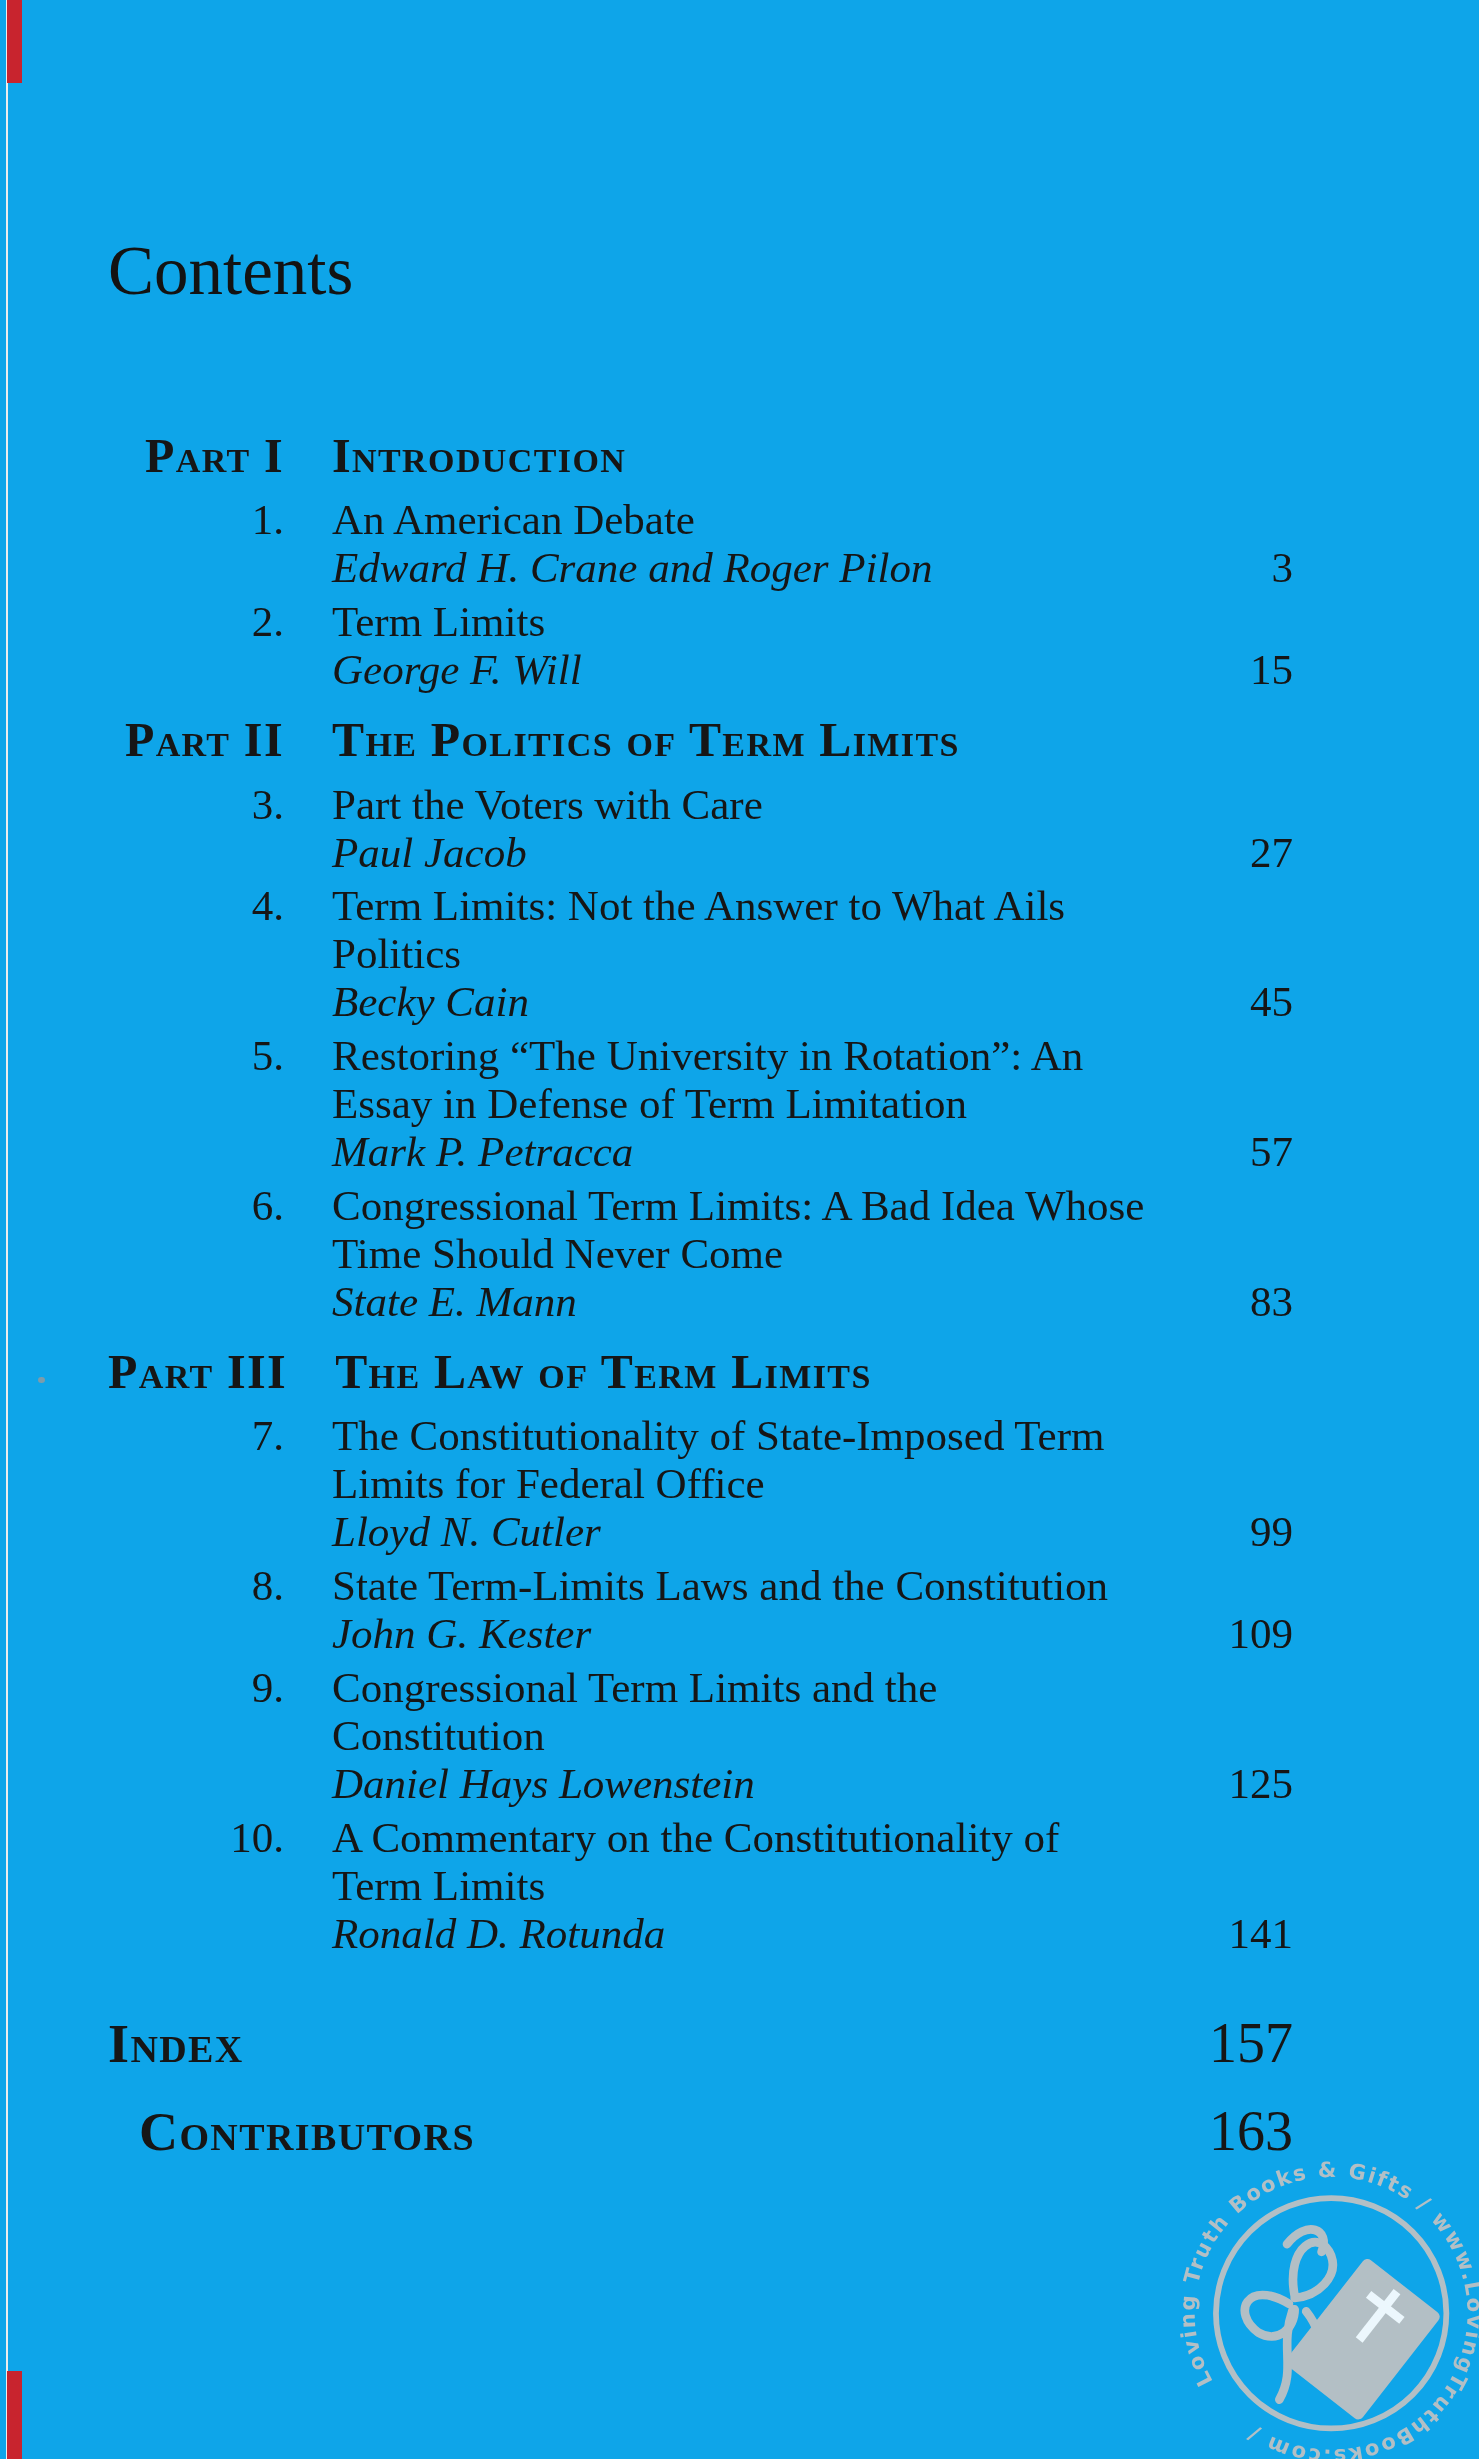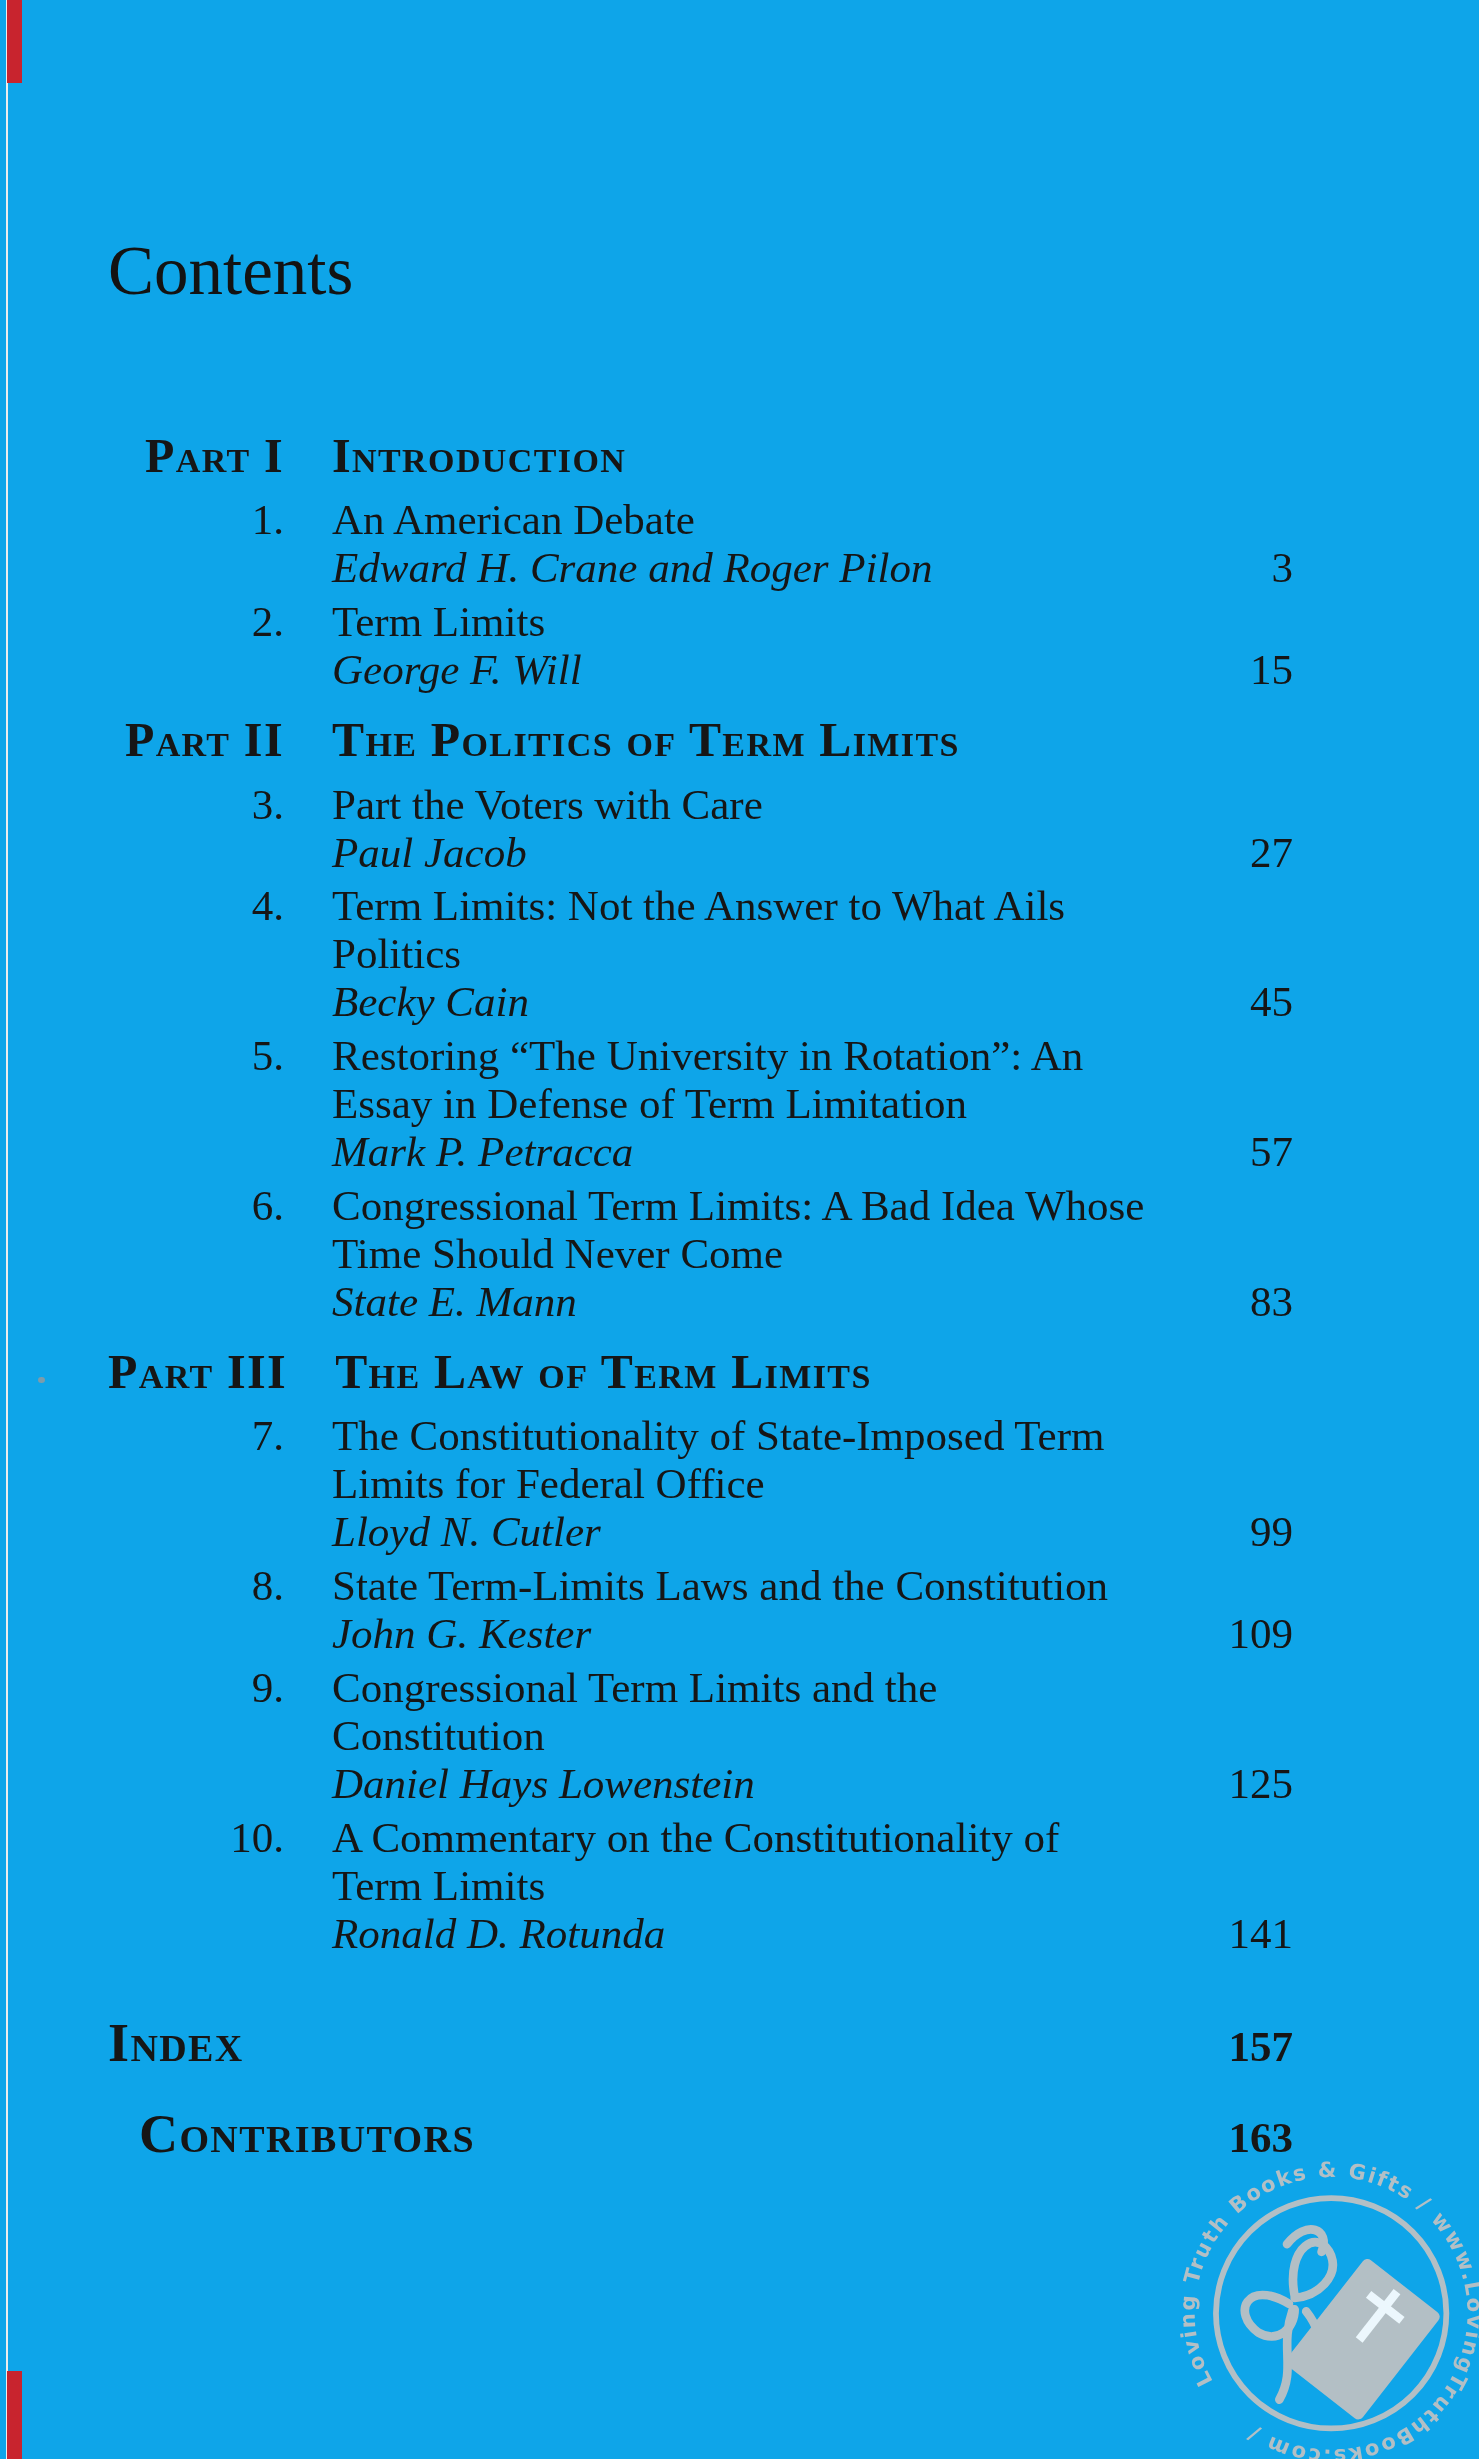--- a/index.html
+++ b/index.html
@@ -35,21 +35,21 @@
     font-weight:700;font-size:48px;line-height:54px;}
   .part-label,.part-title,.back-label{font-variant:small-caps;letter-spacing:1.4px;}
 
   .chapter-row{margin-bottom:5.8px;}
   .chap-num{align-self:flex-start;}
   .chapter-row .col-page{align-self:flex-end;}
   .title-line{white-space:nowrap;}
   .chap-author{font-style:italic;}
 
   .back-row{align-items:baseline;font-weight:700;font-size:54px;line-height:58px;gap:43px;}
-  .back-row .col-page{font-weight:700;font-size:43px;}
+  .back-row .col-page{font-weight:400;font-size:56px;}
   .back-row.index{margin-top:56px;}
   .back-row.contributors{margin-top:29px;margin-left:31px;}
 
   
   .watermark{position:absolute;left:1143px;top:2152px;width:384px;height:384px;opacity:.92;}
 </style>
 </head>
 <body>
 
 <div class="page">

